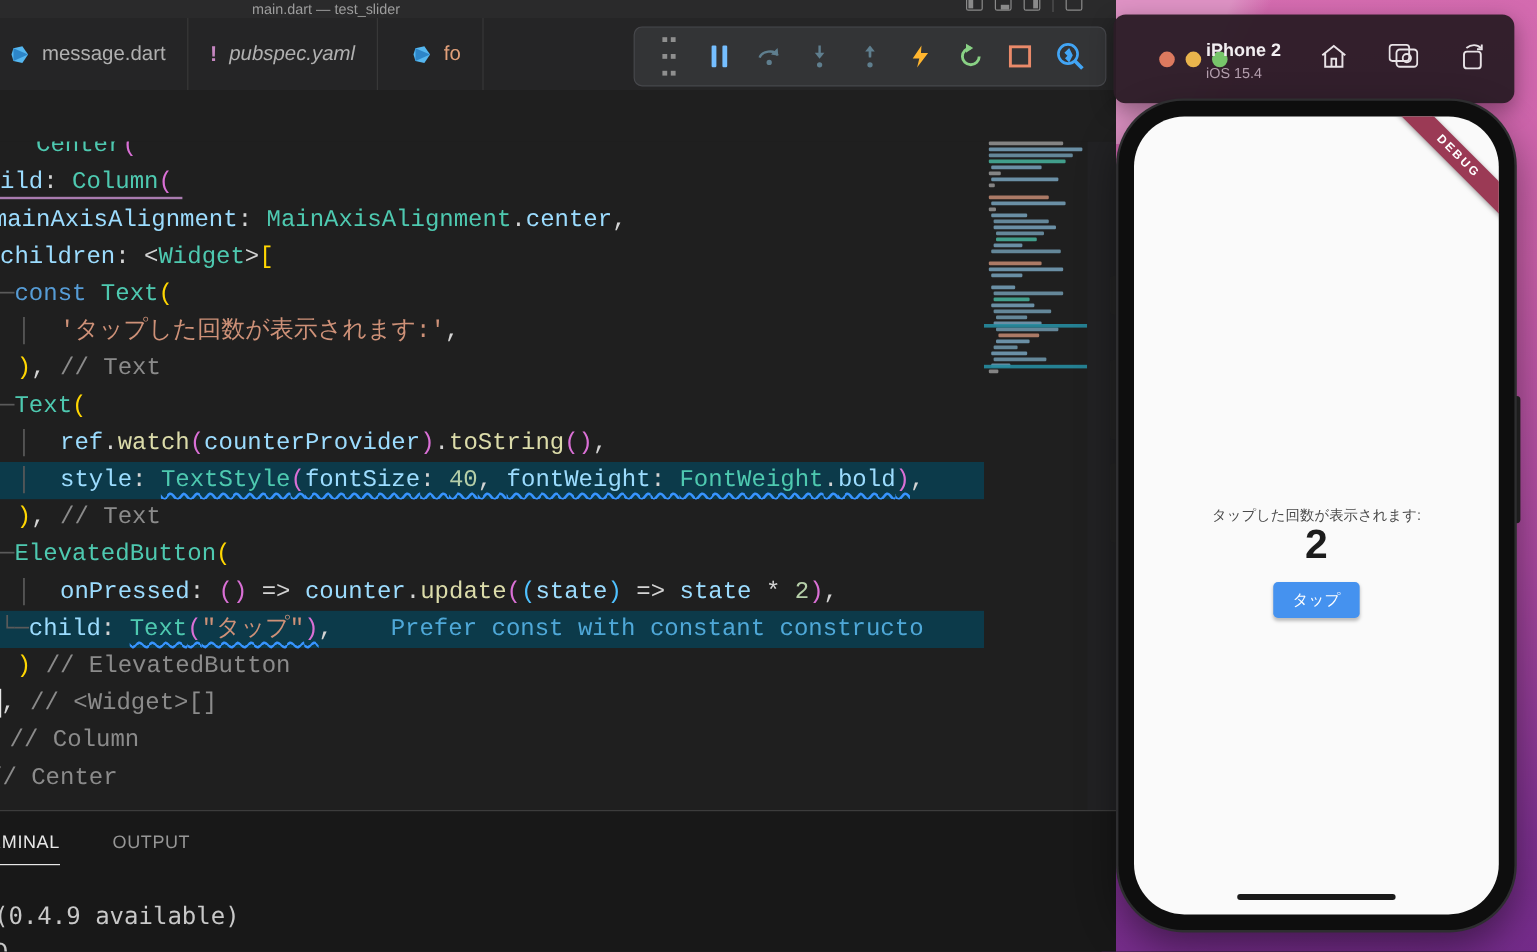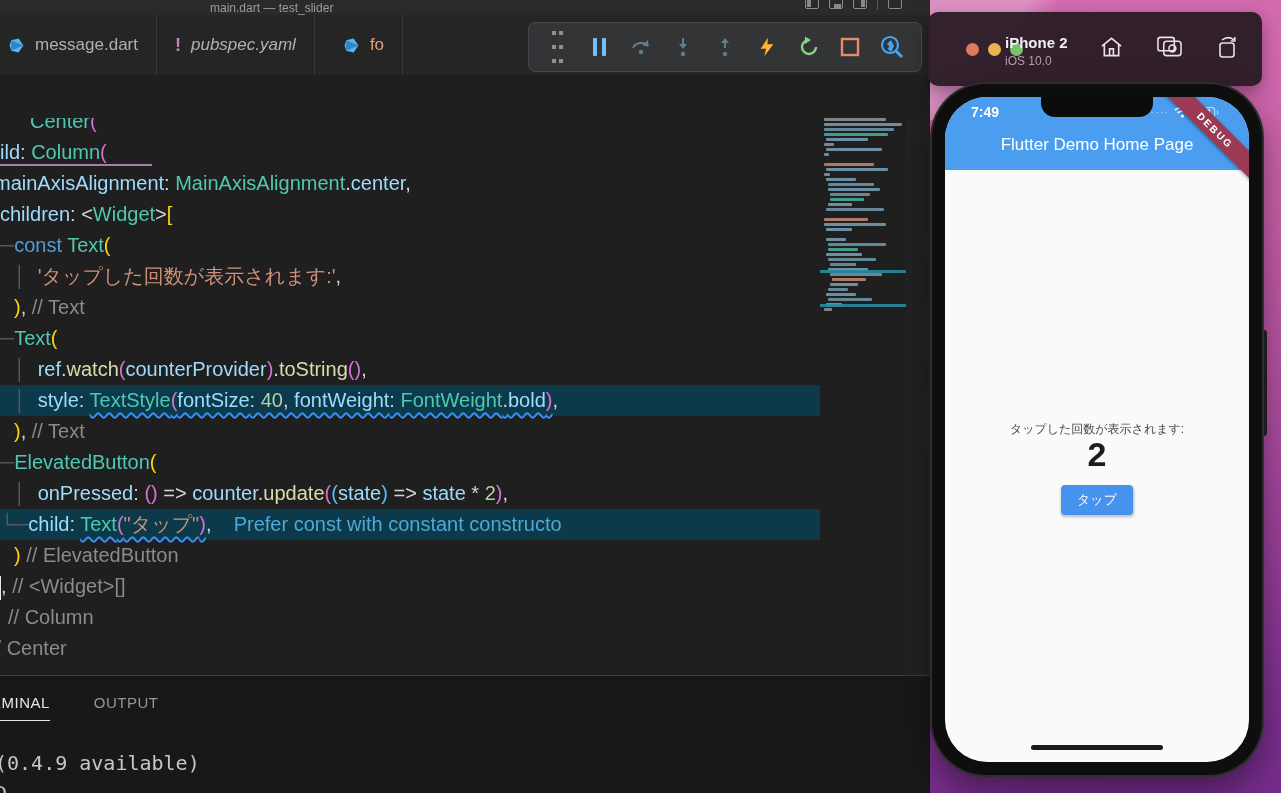--- a/index.html
+++ b/index.html
@@ -41,21 +41,21 @@
     border:1px solid #47484c; border-radius:7px; display:flex; align-items:center;
     padding:0 12px; gap:8px; z-index:5; }
   .dbg-btn { width:38px; height:38px; display:flex; align-items:center; justify-content:center; }
   .grip { display:grid; grid-template-columns:4px 4px; grid-gap:3px; }
   .grip i { width:4px; height:4px; background:#8f8f8f; }
   .pause i { display:inline-block; width:4px; height:18px; background:#75beff; margin:0 2.5px; border-radius:1px; }
 
   
   #editor { left:0; top:118px; width:930px; height:557px; background:#1f1f1f; overflow:hidden; }
   #code { position:absolute; left:0; top:-12px; width:820px;
-          font-family:Liberation Sans, sans-serif; font-size:20px; line-height:31px; white-space:pre; }
+          font-family:Liberation Mono, monospace; font-size:20px; line-height:31px; white-space:pre; }
   .cline { height:31px; position:relative; }
   .cline.hl { background:#0c3a4a; width:820px; }
   .cline.ul::after { content:""; position:absolute; left:0; bottom:2px; width:152px; height:2px; background:#a97cb0; }
   .kw{color:#569cd6}.cls{color:#4ec9b0}.prop{color:#9cdcfe}.str{color:#ce9178}
   .num{color:#b5cea8}.fn{color:#dcdcaa}.cmt{color:#8b8b8b}.pw{color:#d4d4d4}
   .b1{color:#ffd602}.b2{color:#da70d6}.b3{color:#4fc1ff}.guide{color:#5a5a5a}
   .hint{color:#4fa8d8}
   .sq{text-decoration:underline wavy #3794ff 1.5px; text-underline-offset:5px;}
   .cursor{display:inline-block;width:7px;height:24px;background:#e6e6e6;vertical-align:middle;}
 
@@ -281,21 +281,21 @@
   </div>
 </div>
 
 <div id="sim-titlebar" class="abs">
   <div id="traffic">
     <span class="light" style="background:#dd7a5f"></span>
     <span class="light" style="background:#e9b44c"></span>
     <span class="light" style="background:#77c56a"></span>
   </div>
   <span id="sim-name">iPhone 2</span>
-  <span id="sim-os">iOS 10.0</span>
+  <span id="sim-os">iOS 15.4</span>
   <div id="sim-icons">
     <svg width="23" height="22" viewBox="0 0 24 22">
         <path d="M2 10 L12 2 L22 10 M4.5 8.5 L4.5 20 L19.5 20 L19.5 8.5 M10 20 L10 13 L14 13 L14 20" stroke="#e8e2e6" stroke-width="1.7" fill="none"></path>
       </svg>
     <svg width="25" height="21" viewBox="0 0 26 21">
         <rect x="1" y="1" width="17" height="14" rx="2.5" stroke="#e8e2e6" stroke-width="1.6" fill="none"></rect>
         <rect x="7" y="5" width="18" height="15" rx="3" stroke="#e8e2e6" stroke-width="1.6" fill="none"></rect>
         <circle cx="16" cy="12.5" r="3.6" stroke="#e8e2e6" stroke-width="1.6" fill="none"></circle>
       </svg>
     <svg width="22" height="23" viewBox="0 0 22 23">
@@ -306,37 +306,19 @@
   </div>
 </div>
 
 <div class="side-btn" style="left:925px; top:230px; height:32px"></div>
 <div class="side-btn" style="left:925px; top:300px; height:66px"></div>
 <div class="side-btn" style="left:925px; top:386px; height:66px"></div>
 <div class="side-btn" style="left:1258px; top:330px; height:106px"></div>
 
 <div id="phone" class="abs">
   <div id="screen">
-    <div id="app-header">
-      <span id="status-time">7:49</span>
-      <div id="status-right">
-        <span id="cell-dots">····</span>
-        <svg width="17" height="12" viewBox="0 0 17 12">
-            <path d="M1 4 C5 .5 12 .5 16 4" stroke="#fff" stroke-width="1.7" fill="none"></path>
-            <path d="M3.6 6.8 C6.5 4.4 10.5 4.4 13.4 6.8" stroke="#fff" stroke-width="1.7" fill="none"></path>
-            <circle cx="8.5" cy="10" r="1.6" fill="#fff"></circle>
-          </svg>
-        <svg width="23" height="11" viewBox="0 0 23 11">
-            <rect x="0.7" y="0.7" width="18" height="9.6" rx="2.4" stroke="#fff" stroke-width="1.2" fill="none" opacity=".6"></rect>
-            <rect x="2.2" y="2.2" width="12" height="6.6" rx="1.2" fill="#fff"></rect>
-            <path d="M21 3.5 C22 4 22 7 21 7.5" stroke="#fff" stroke-width="1.2" fill="none" opacity=".6"></path>
-          </svg>
-      </div>
-      <div id="notch"></div>
-      <div id="appbar-title">Flutter Demo Home Page</div>
-    </div>
     <div id="debug-ribbon">DEBUG</div>
     <div id="counter-label">タップした回数が表示されます:</div>
     <div id="counter-value">2</div>
     <button id="tap-button">タップ</button>
     <div id="home-indicator"></div>
   </div>
 </div>
 
 </body></html>

